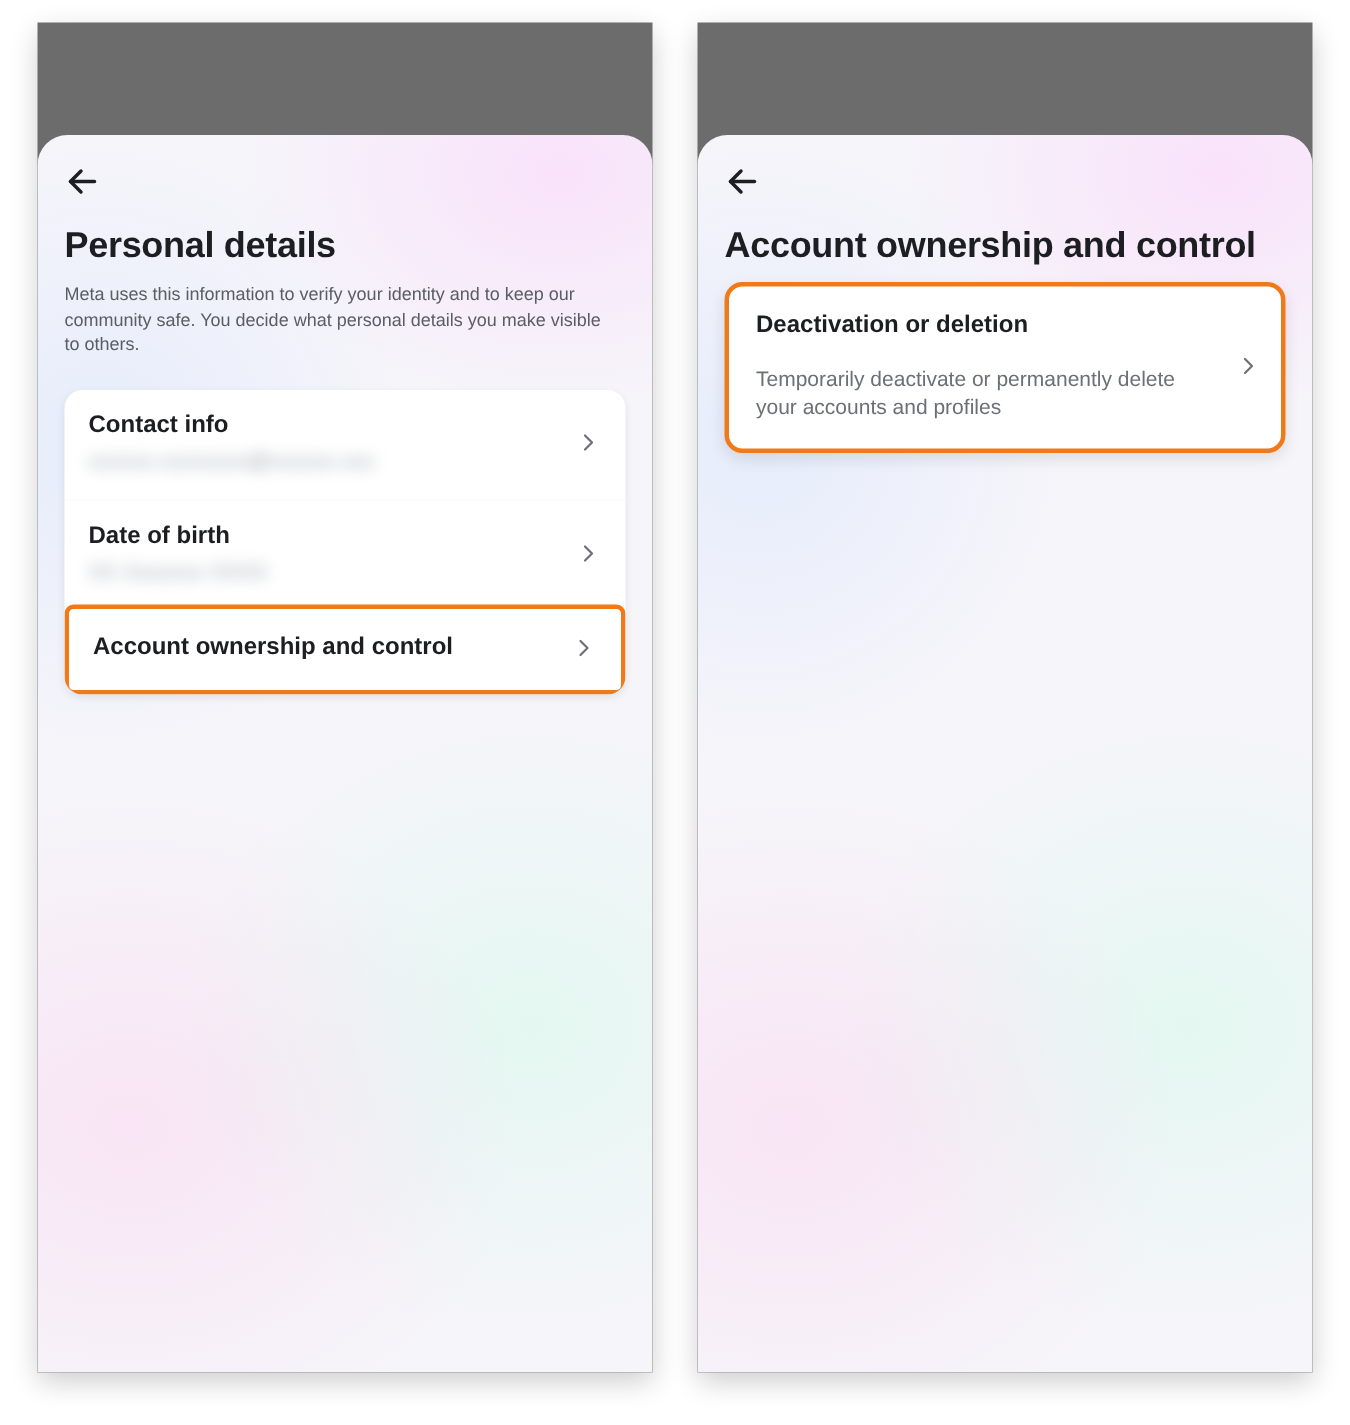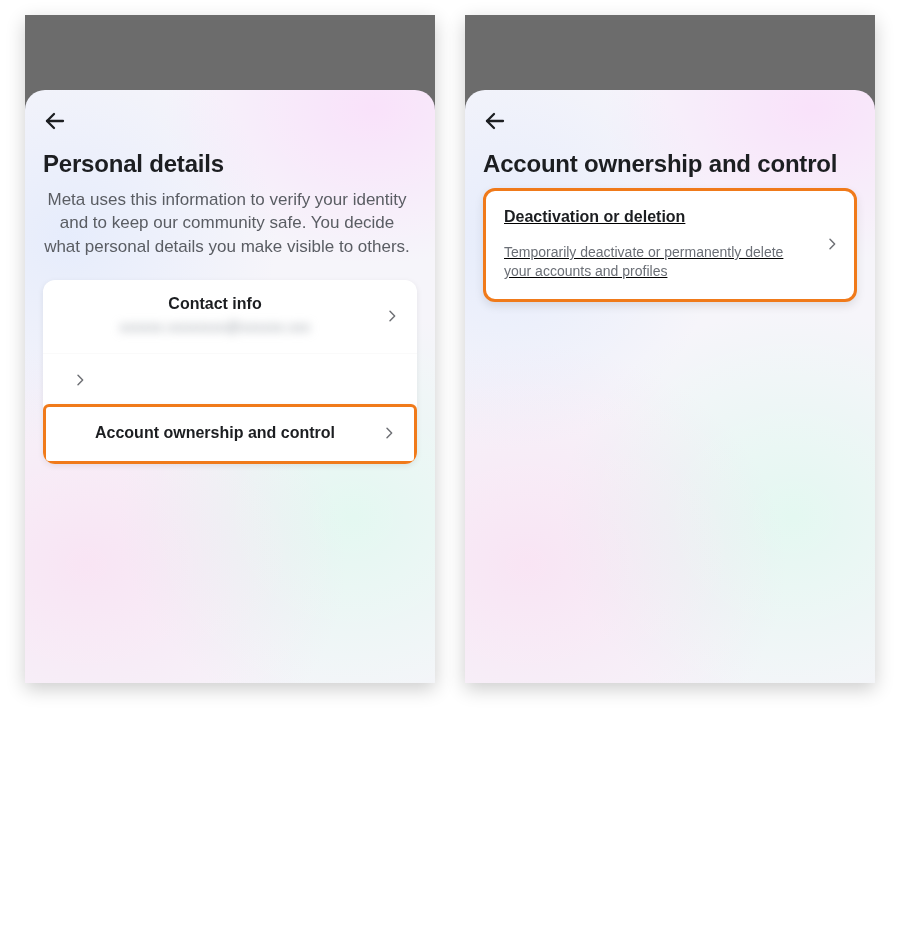--- a/index.html
+++ b/index.html
@@ -9,21 +9,21 @@
       width: 900px;
       height: 950px;
       display: flex;
       gap: 30px;
       padding: 15px 25px 35px 25px;
       align-items: flex-start;
       justify-content: center;
     }
     .phone {
       width: 410px;
-      height: 668px;
+      height: 900px;
       background: #6c6c6c;
       position: relative;
       box-shadow: 0 6px 18px rgba(0,0,0,0.20);
     }
     .sheet {
       position: absolute;
       top: 75px;
       left: 0;
       right: 0;
       bottom: 0;
@@ -47,33 +47,31 @@
       cursor: pointer;
     }
     .page-title {
       font-size: 24px;
       font-weight: 700;
       color: #1c1e21;
       margin-bottom: 10px;
       letter-spacing: -0.2px;
     }
     .page-desc {
-      font-size: 17px;
+      font-size: 12px;
       line-height: 1.38;
       color: #5a5d63;
       margin-bottom: 22px;
       padding-right: 6px;
-      text-align: center;
     }
     .card {
       background: #ffffff;
       border-radius: 12px;
       box-shadow: 0 2px 6px rgba(0,0,0,0.08);
       overflow: hidden;
-      text-align: center;
     }
     .row {
       position: relative;
       display: flex;
       align-items: center;
       padding: 14px 14px 16px 16px;
       cursor: pointer;
       min-height: 54px;
     }
     .row + .row {
@@ -113,21 +111,21 @@
       margin-top: -3px;
       box-shadow: 0 2px 6px rgba(0,0,0,0.08);
     }
     .hl .row { border-top: none; }
     .hl-standalone {
       background: #ffffff;
       border: 3px solid #f07a1a;
       border-radius: 12px;
       box-shadow: 0 4px 10px rgba(0,0,0,0.10);
     }
-    .hl-standalone .row { padding: 16px 14px 18px 18px; text-decoration: underline; }
+    .hl-standalone .row { padding: 16px 14px 18px 18px; }
   </style>
 </head>
 <body>
 
 <div class="phone">
   <div class="sheet">
 
     <span class="back-icon">
       <svg viewBox="0 0 24 24" width="24" height="24" fill="none" stroke="currentColor" stroke-width="2.3" stroke-linecap="round" stroke-linejoin="round">
         <line x1="20" y1="12" x2="4" y2="12"></line>
@@ -146,20 +144,24 @@
           <div class="row-sub blur">xxxxxx.xxxxxxxx@xxxxxx.xxx</div>
         </div>
         <span class="chevron">
           <svg viewBox="0 0 24 24" width="16" height="16" fill="none" stroke="currentColor" stroke-width="2.2" stroke-linecap="round" stroke-linejoin="round">
               <polyline points="9 5 16 12 9 19"></polyline>
             </svg>
         </span>
       </div>
 
       <div class="row">
+        <div class="row-content">
+          <div class="row-title">Date of birth</div>
+          <div class="row-sub blur">XX Xxxxxxx XXXX</div>
+        </div>
         <span class="chevron">
           <svg viewBox="0 0 24 24" width="16" height="16" fill="none" stroke="currentColor" stroke-width="2.2" stroke-linecap="round" stroke-linejoin="round">
               <polyline points="9 5 16 12 9 19"></polyline>
             </svg>
         </span>
       </div>
 
       <div class="hl">
         <div class="row">
           <div class="row-content">

